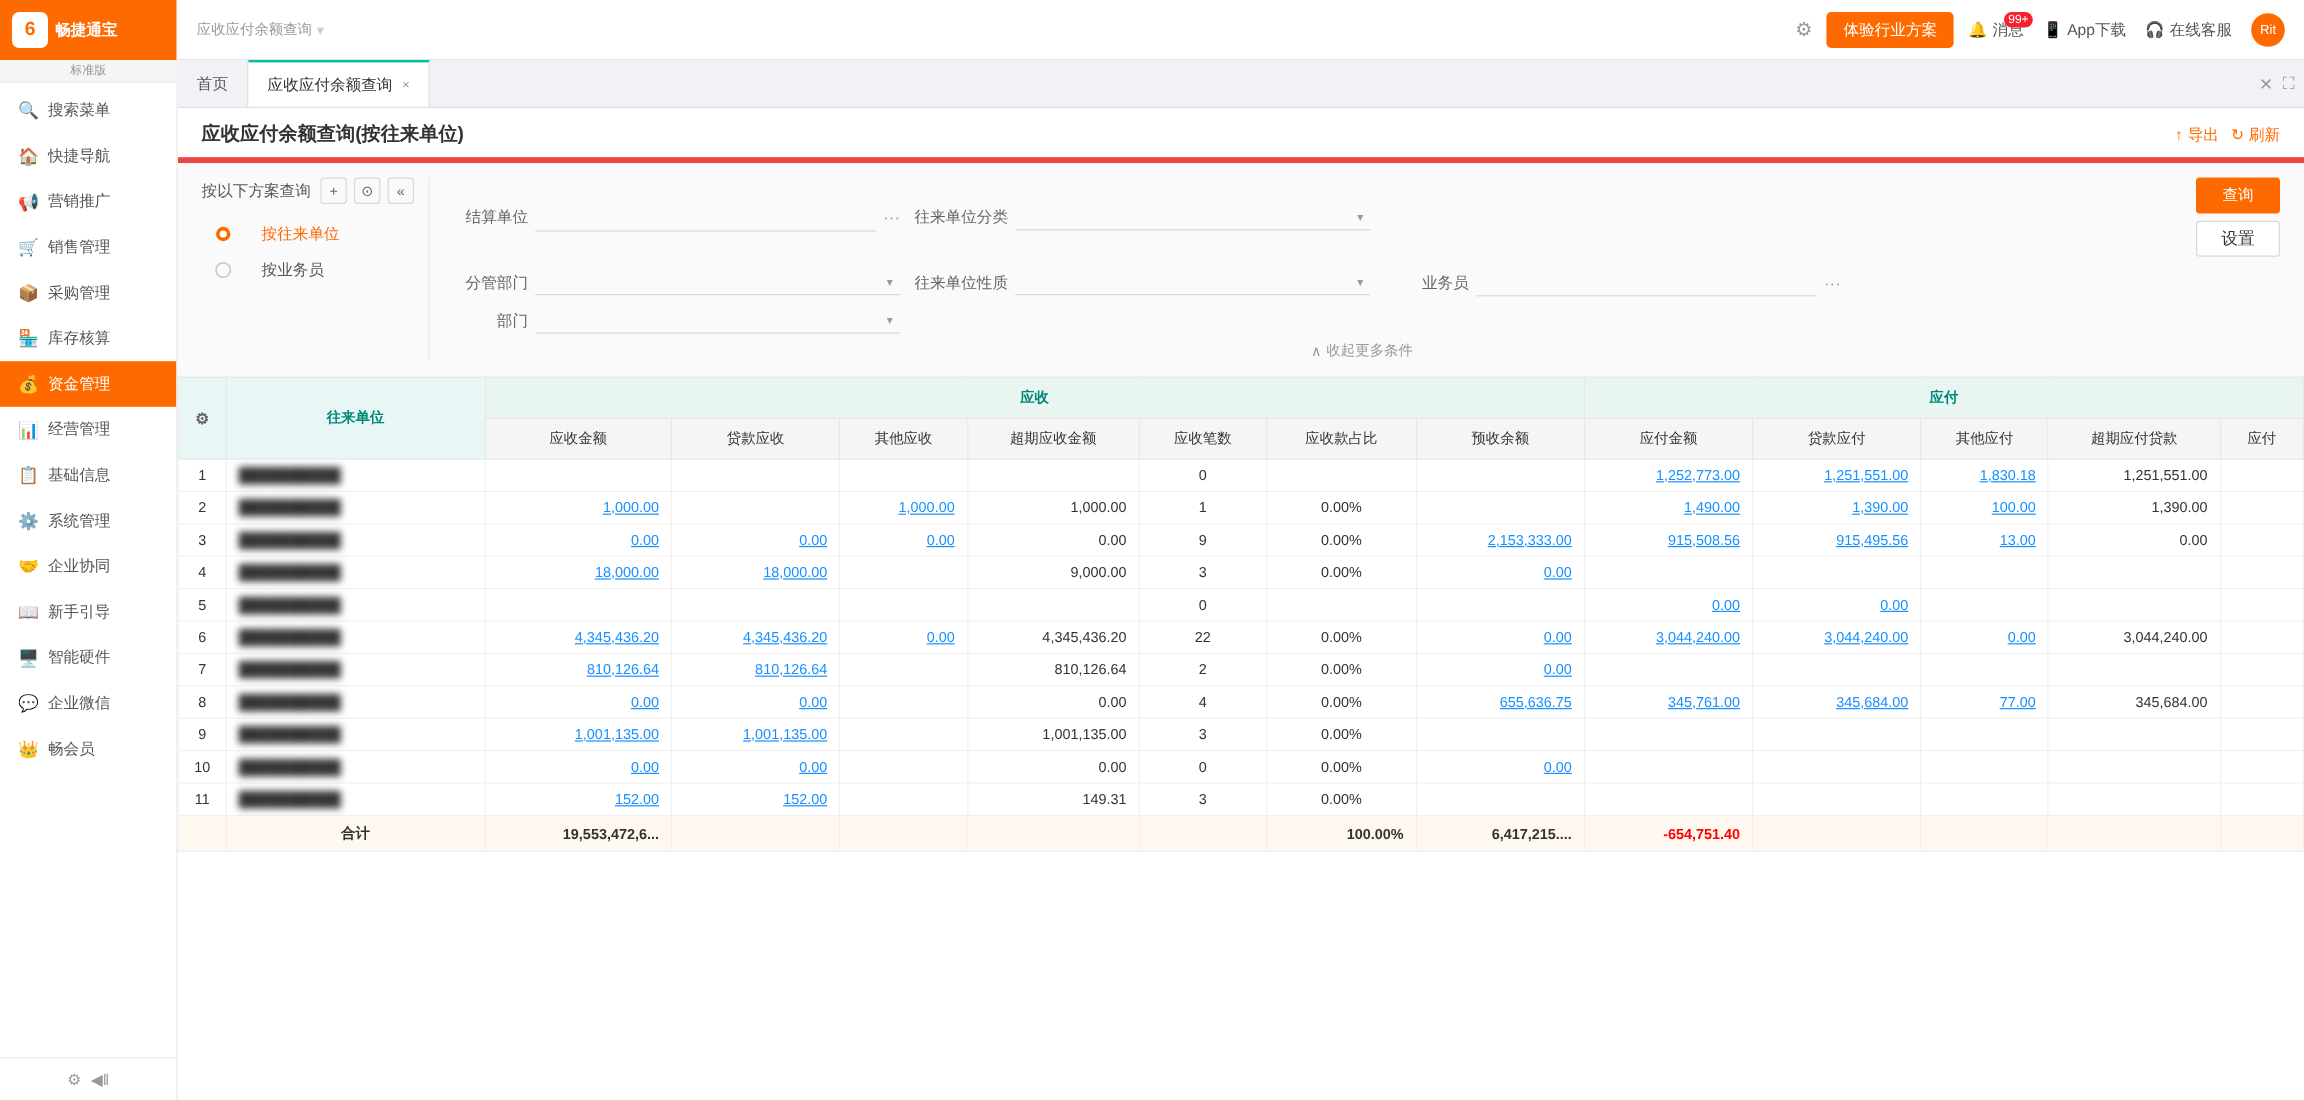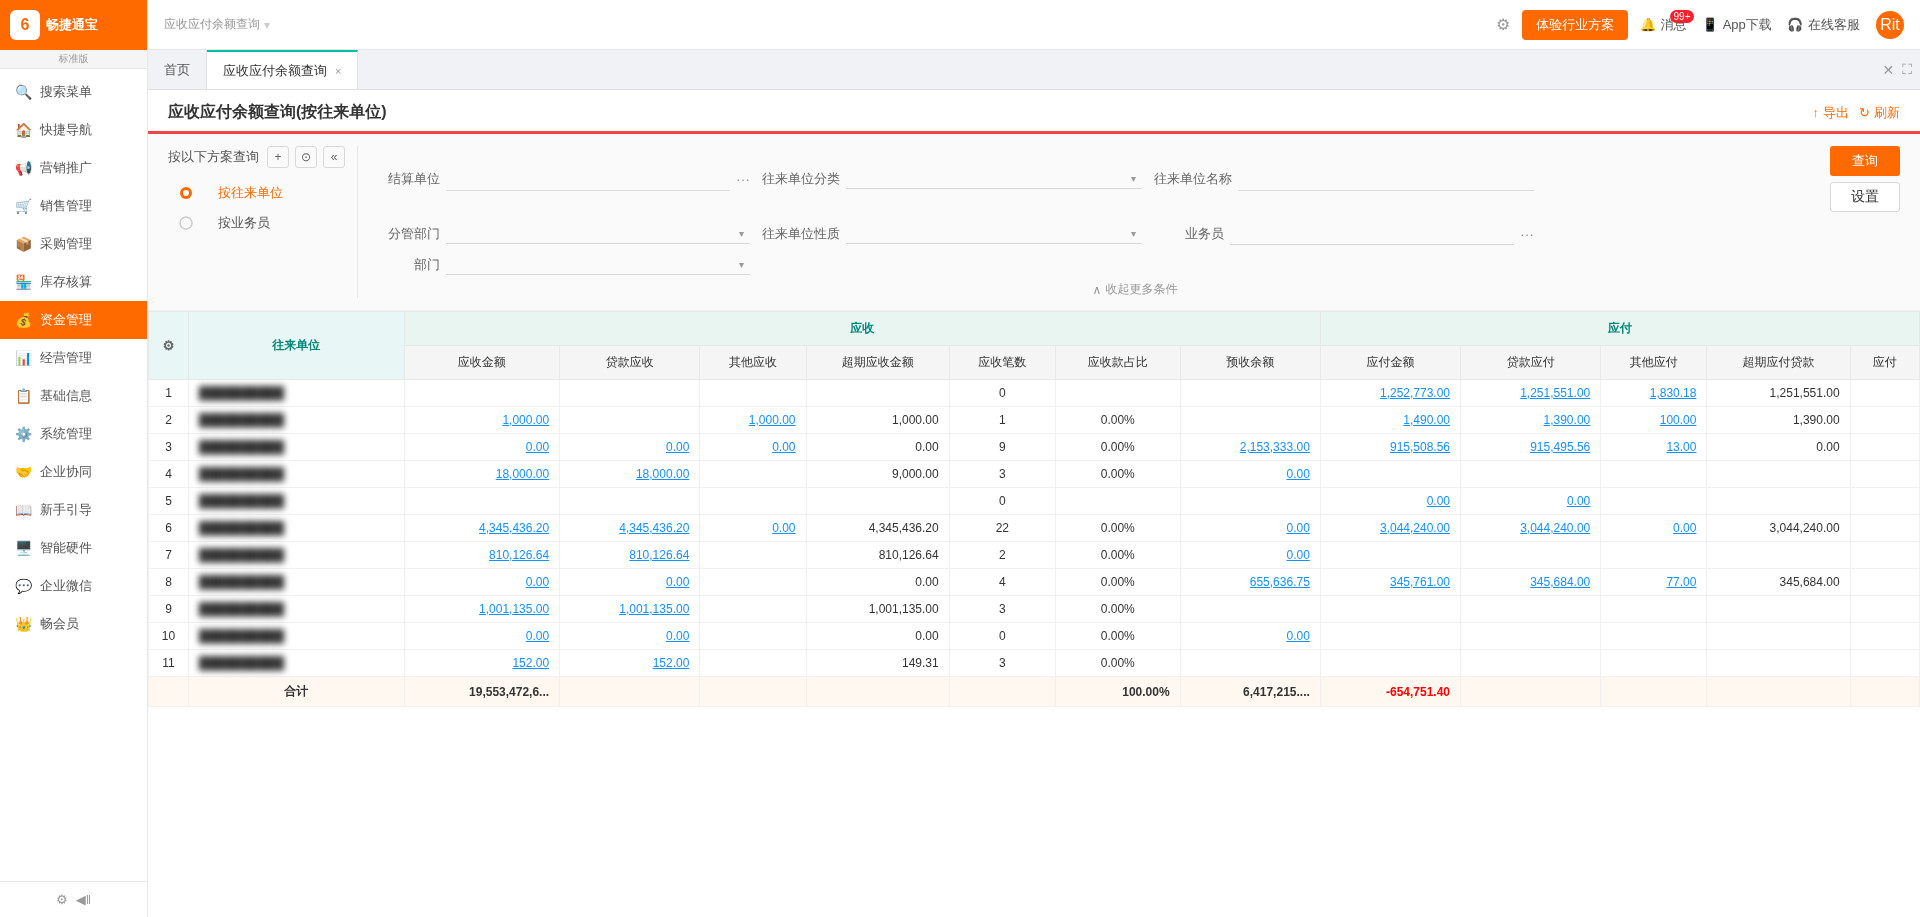--- a/index.html
+++ b/index.html
@@ -43,21 +43,21 @@
     .topbar-gear { color: #999; cursor: pointer; font-size: 16px; }
     .topbar-solution-btn {
       background: #ff6a00; color: #fff; border: none; border-radius: 4px;
       padding: 6px 14px; cursor: pointer; font-size: 13px;
     }
     .topbar-right { display: flex; align-items: center; gap: 16px; margin-left: auto; }
     .topbar-right .msg-icon { display: flex; align-items: center; gap: 4px; color: #555; cursor: pointer; font-size: 13px; position: relative; }
     .topbar-right .badge { background: #f5222d; color: #fff; border-radius: 10px; font-size: 10px; padding: 1px 4px; position: absolute; top: -6px; right: -8px; }
     .topbar-right .app-dl { display: flex; align-items: center; gap: 4px; color: #555; cursor: pointer; font-size: 13px; }
     .topbar-right .online-cs { display: flex; align-items: center; gap: 4px; color: #555; cursor: pointer; font-size: 13px; }
-    .topbar-right .user-avatar { background: #ff6a00; color: #fff; border-radius: 50%; width: 28px; height: 28px; display: flex; align-items: center; justify-content: center; font-size: 16px; cursor: pointer; }
+    .topbar-right .user-avatar { background: #ff6a00; color: #fff; border-radius: 50%; width: 28px; height: 28px; display: flex; align-items: center; justify-content: center; font-size: 11px; cursor: pointer; }
 
     
     .tabbar {
       height: 40px; background: #f0f2f5; display: flex; align-items: stretch; border-bottom: 1px solid #e0e0e0;
     }
     .tabbar-home {
       padding: 0 16px; display: flex; align-items: center; color: #555; font-size: 13px;
       border-right: 1px solid #e0e0e0; cursor: pointer; background: #f0f2f5;
     }
     .tabbar-tab {
@@ -68,21 +68,21 @@
     .tabbar-tab .close-btn { color: #999; font-size: 11px; cursor: pointer; }
     .tabbar-actions { margin-left: auto; display: flex; align-items: center; padding: 0 8px; gap: 8px; }
     .tabbar-actions span { color: #999; cursor: pointer; font-size: 14px; }
 
     
     .page-content { flex: 1; overflow: hidden; background: #fff; display: flex; flex-direction: column; }
 
     
     .page-header {
       padding: 12px 20px 8px; display: flex; align-items: center; justify-content: space-between;
-      border-bottom: 3px solid #ef4444;
+      border-bottom: 5px solid #ef4444;
     }
     .page-title { font-size: 16px; font-weight: bold; color: #333; }
     .page-header-actions { display: flex; gap: 10px; }
     .page-header-actions .export-btn { display: flex; align-items: center; gap: 4px; color: #ff6a00; cursor: pointer; font-size: 13px; }
     .page-header-actions .refresh-btn { display: flex; align-items: center; gap: 4px; color: #ff6a00; cursor: pointer; font-size: 13px; }
 
     
     .filter-area { padding: 12px 20px; background: #fafafa; border-bottom: 1px solid #f0f0f0; }
     .filter-top { display: flex; align-items: center; gap: 8px; margin-bottom: 10px; }
     .filter-label { color: #555; font-size: 13px; }
@@ -324,24 +324,20 @@
                 <span class="filter-item-label">结算单位</span>
                 <input class="filter-input" type="text" placeholder="" style="">
                 <span class="filter-dots">···</span>
               </div>
               <div class="filter-item">
                 <span class="filter-item-label">往来单位分类</span>
                 <div class="filter-select">
                   <span></span>
                   <span class="filter-select-arrow">▾</span>
                 </div>
-              </div>
-              <div class="filter-item">
-                <span class="filter-item-label">往来单位名称</span>
-                <input class="filter-input" type="text" placeholder="" style="">
               </div>
               <div class="query-buttons">
                 <button class="query-btn">查询</button>
                 <button class="set-btn">设置</button>
               </div>
             </div>
 
             <div class="filter-row">
               <div class="filter-item">
                 <span class="filter-item-label">分管部门</span>

